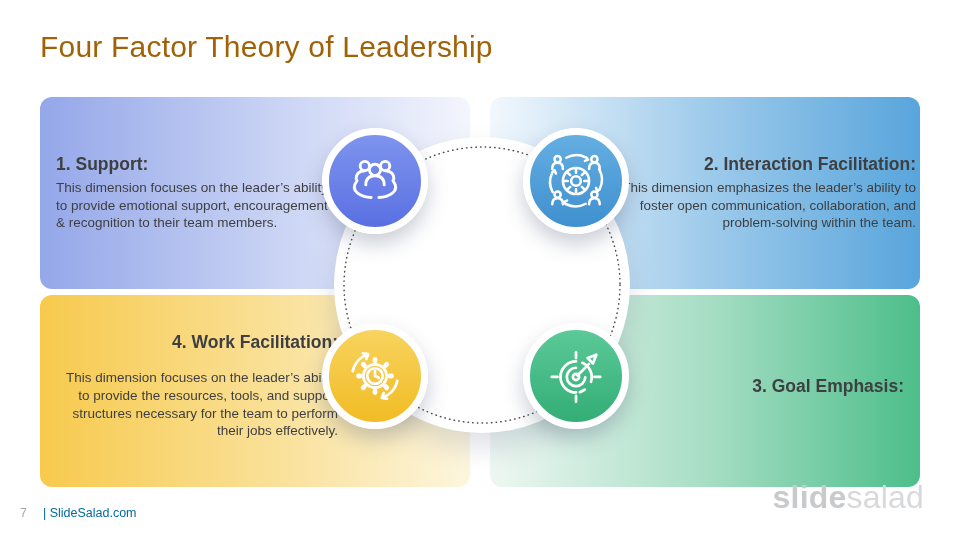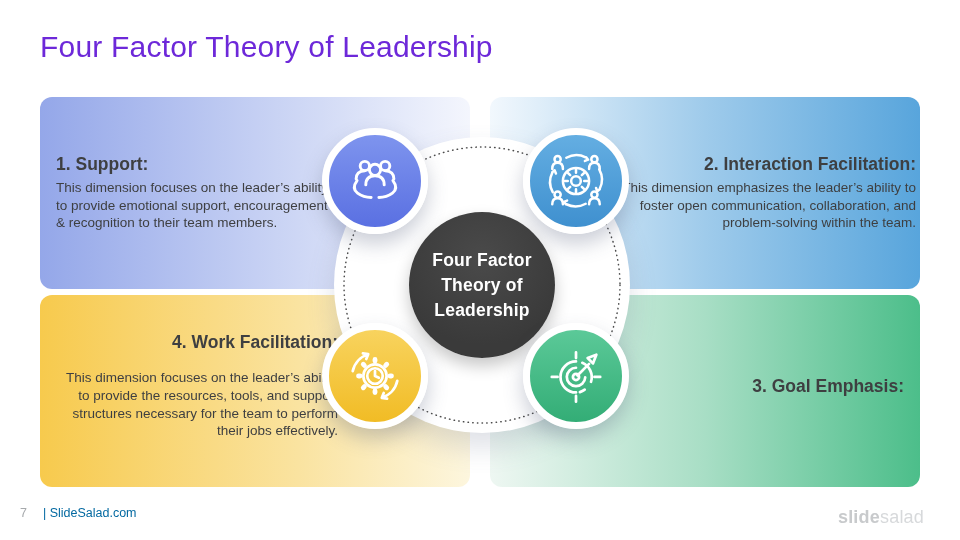--- a/index.html
+++ b/index.html
@@ -3,21 +3,21 @@
 <meta charset="utf-8">
 <style>
   * { margin:0; padding:0; box-sizing:border-box; }
   html,body { width:960px; height:540px; }
   body {
     position:relative; overflow:hidden; background:#ffffff;
     font-family:"Liberation Sans", sans-serif;
   }
   .slide-title {
     position:absolute; left:40px; top:30px;
-    font-size:30px; font-weight:400; color:#6d28d9; letter-spacing:.2px;
+    font-size:30px; font-weight:400; color:#a16207; letter-spacing:.2px;
   }
   
   .panel {
     position:absolute; width:430px; height:192px; border-radius:12px;
     display:flex; flex-direction:column; justify-content:center;
   }
   .panel-support  { left:40px;  top:97px;
     background:linear-gradient(to right,#94a7e9 0%,#c9d3f4 55%,#f4f6fd 100%);
     padding:0 132px 0 16px; text-align:left; }
   .panel-interaction { left:490px; top:97px;
@@ -64,22 +64,22 @@
     background:linear-gradient(180deg,#5bc998 0%,#33ad76 100%); }
   .node svg { stroke:#ffffff; fill:none; stroke-linecap:round; stroke-linejoin:round; }
   
   .footer-left {
     position:absolute; left:20px; bottom:20px;
     display:flex; align-items:baseline; gap:16px; font-size:12.5px;
   }
   .page-number { color:#a6a9ac; }
   .credit      { color:#0369a1; }
   .logo {
-    position:absolute; right:36px; bottom:12px;
-    font-size:18px; font-weight:700; color:#c8cacc; letter-spacing:.2px;
+    position:absolute; right:36px; bottom:24px;
+    font-size:32px; font-weight:700; color:#c8cacc; letter-spacing:.2px;
   }
   .logo .light { font-weight:400; color:#d7d9db; }
 </style>
 </head>
 <body>
 
 <h1 class="slide-title">Four Factor Theory of Leadership</h1>
 
 <section class="panel panel-support">
   <h2>1. Support:</h2>
@@ -134,25 +134,20 @@
       <circle cx="32" cy="32" r="5"></circle>
       <path d="M32 23.5 v-3 M32 43.5 v-3 M23.5 32 h-3 M43.5 32 h-3
                M26 26 l-2.2 -2.2 M38 26 l2.2 -2.2 M26 38 l-2.2 2.2 M38 38 l2.2 2.2"></path>
       <path d="M22 8 q10 -5.5 20 -.5 M42.5 7.5 l2 2.5 l-3.3 1.3"></path>
       <path d="M56 20 q5.5 10 .5 20 M56.5 40.5 l-2.5 2 l-1.3 -3.3"></path>
       <path d="M42 55.5 q-10 5.5 -20 .5 M21.5 56 l-2 -2.5 l3.3 -1.3"></path>
       <path d="M8 43.5 q-5.5 -10 -.5 -20 M7.5 23 l2.5 -2 l1.3 3.3"></path>
     </svg>
   </div>
 
-  <div class="hub">
-    <span>Four Factor</span>
-    <span>Theory of</span>
-    <span>Leadership</span>
-  </div>
 
   <div class="node node-work">
     <svg width="62" height="62" viewBox="0 0 64 64" stroke-width="2.8">
       <circle cx="32" cy="32" r="12"></circle>
       <path stroke-width="5" d="M32 16.5 v-1.5 M32 47.5 v1.5 M16.5 32 h-1.5 M47.5 32 h1.5
                M21 21 l-1.1 -1.1 M43 21 l1.1 -1.1 M21 43 l-1.1 1.1 M43 43 l1.1 1.1"></path>
       <circle cx="32" cy="32" r="8"></circle>
       <path d="M32 32 v-5 M32 32 l4 1.8"></path>
       <path d="M25 9.5 A23.5 23.5 0 0 0 9 27 M25 9.5 l-5.5 -.8 M25 9.5 l-2 5"></path>
       <path d="M39 54.5 A23.5 23.5 0 0 0 55 37 M39 54.5 l5.5 .8 M39 54.5 l2 -5"></path>

